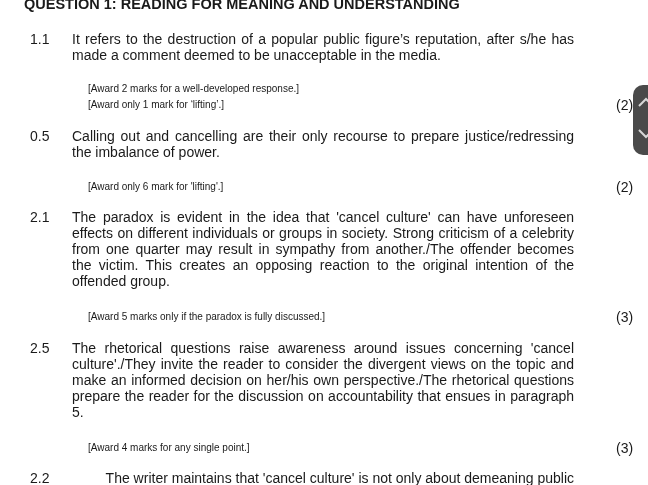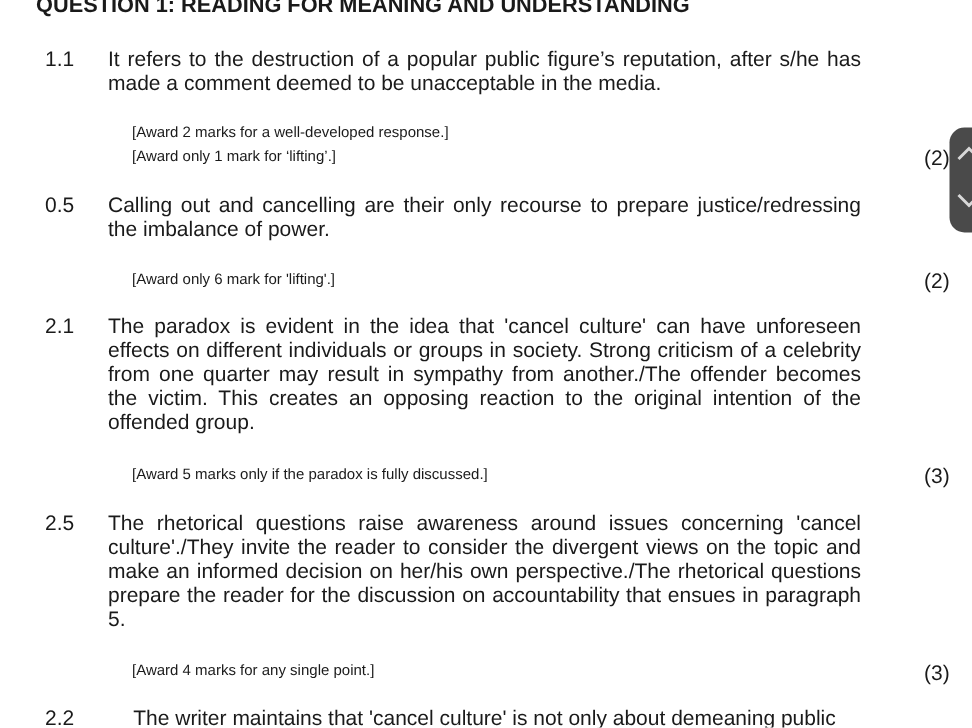--- a/index.html
+++ b/index.html
@@ -70,21 +70,21 @@
 
 <div class="q" style="top:340px">
   <div class="num">2.5</div>
   <div class="body" style="top:0">The rhetorical questions raise awareness around issues concerning 'cancel culture'./They invite the reader to consider the divergent views on the topic and make an informed decision on her/his own perspective./The rhetorical questions prepare the reader for the discussion on accountability that ensues in paragraph 5.</div>
   <div class="award" style="top:100px">[Award 4 marks for any single point.]</div>
   <div class="mark" style="top:100px">(3)</div>
 </div>
 
 <div class="q" style="top:470px">
   <div class="num">2.2</div>
-  <div class="body" style="top:0; white-space:nowrap; text-align:center">The writer maintains that 'cancel culture' is not only about demeaning public</div>
+  <div class="body" style="top:0; white-space:nowrap; text-align:right">The writer maintains that 'cancel culture' is not only about demeaning public</div>
 </div>
 
 <div class="scroll-widget">
   <svg style="top:10px" width="18" height="14" viewBox="0 0 18 14">
     <polyline points="2,11 9,4 16,11" fill="none" stroke="#d8d8d8" stroke-width="2"></polyline>
   </svg>
   <svg style="top:42px" width="18" height="14" viewBox="0 0 18 14">
     <polyline points="2,3 9,10 16,3" fill="none" stroke="#d8d8d8" stroke-width="2"></polyline>
   </svg>
 </div>

